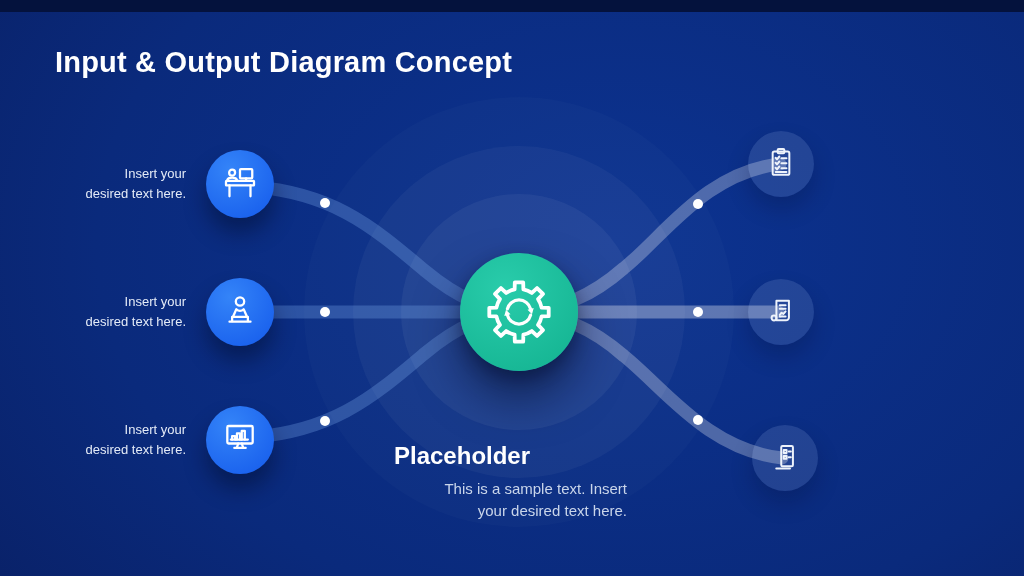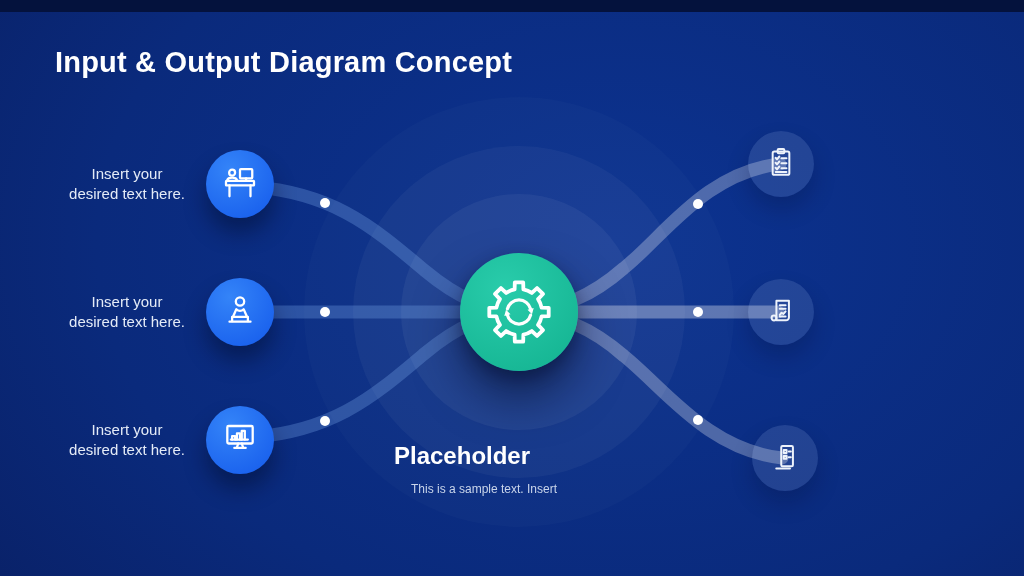--- a/index.html
+++ b/index.html
@@ -16,27 +16,27 @@
   .node.blue{width:68px;height:68px;color:#fff;
     background:radial-gradient(circle at 35% 28%, #3484f8, var(--input-node-blue,#1b63ee) 78%);
     box-shadow:0 15px 22px rgba(3,10,40,.45);}
   .n1{left:206px;top:138px}.n2{left:206px;top:266px}.n3{left:206px;top:394px}
   .node.green{left:460px;top:241px;width:118px;height:118px;color:#fff;
     background:radial-gradient(circle at 38% 30%, #29ccab, var(--process-teal,#17b795) 78%);
     box-shadow:0 26px 46px rgba(2,8,32,.55), 0 6px 16px rgba(2,8,32,.3);}
   .node.ghost{width:66px;height:66px;color:#eef3fb;
     background:rgba(186,208,240,.14);box-shadow:0 12px 22px rgba(3,10,40,.22);}
   .r1{left:748px;top:119px}.r2{left:748px;top:267px}.r3{left:752px;top:413px}
-  .label{position:absolute;width:118px;text-align:center;font-size:15px;line-height:20px;
+  .label{position:absolute;width:118px;text-align:right;font-size:13px;line-height:20px;
     color:#e4ebf7;}
   .lab1{left:68px;top:152px}.lab2{left:68px;top:280px}.lab3{left:68px;top:408px}
   .ph-title{position:absolute;left:394px;top:430px;width:250px;text-align:left;
     font-size:24px;font-weight:600;color:var(--text-primary,#ffffff);}
-  .ph-body{position:absolute;left:411px;top:466px;width:216px;text-align:left;
-    font-size:12px;line-height:22px;color:var(--text-secondary,#c9d5ea);}
+  .ph-body{position:absolute;left:411px;top:466px;width:216px;text-align:right;
+    font-size:15px;line-height:22px;color:var(--text-secondary,#c9d5ea);}
   .icon-svg{display:block;}
 </style>
 </head>
 <body>
 
 <div class="slide">
 
   <h1 class="title">Input &amp; Output Diagram Concept</h1>
 
   <svg class="diagram" viewBox="0 0 1024 576">
@@ -152,15 +152,16 @@
       <path d="M28.5 16.2 H31"></path>
       <rect x="22.5" y="21.5" width="3.4" height="3.4"></rect>
       <path d="M28.5 23.2 H31"></path>
       <path d="M13.5 36.5 H30"></path>
     </svg>
   </div>
 
   <div class="ph-title">Placeholder</div>
   <div class="ph-body">
     <span>This is a sample text. Insert</span><br>
+    <span>your desired text here.</span>
   </div>
 
 </div>
 
 </body></html>

